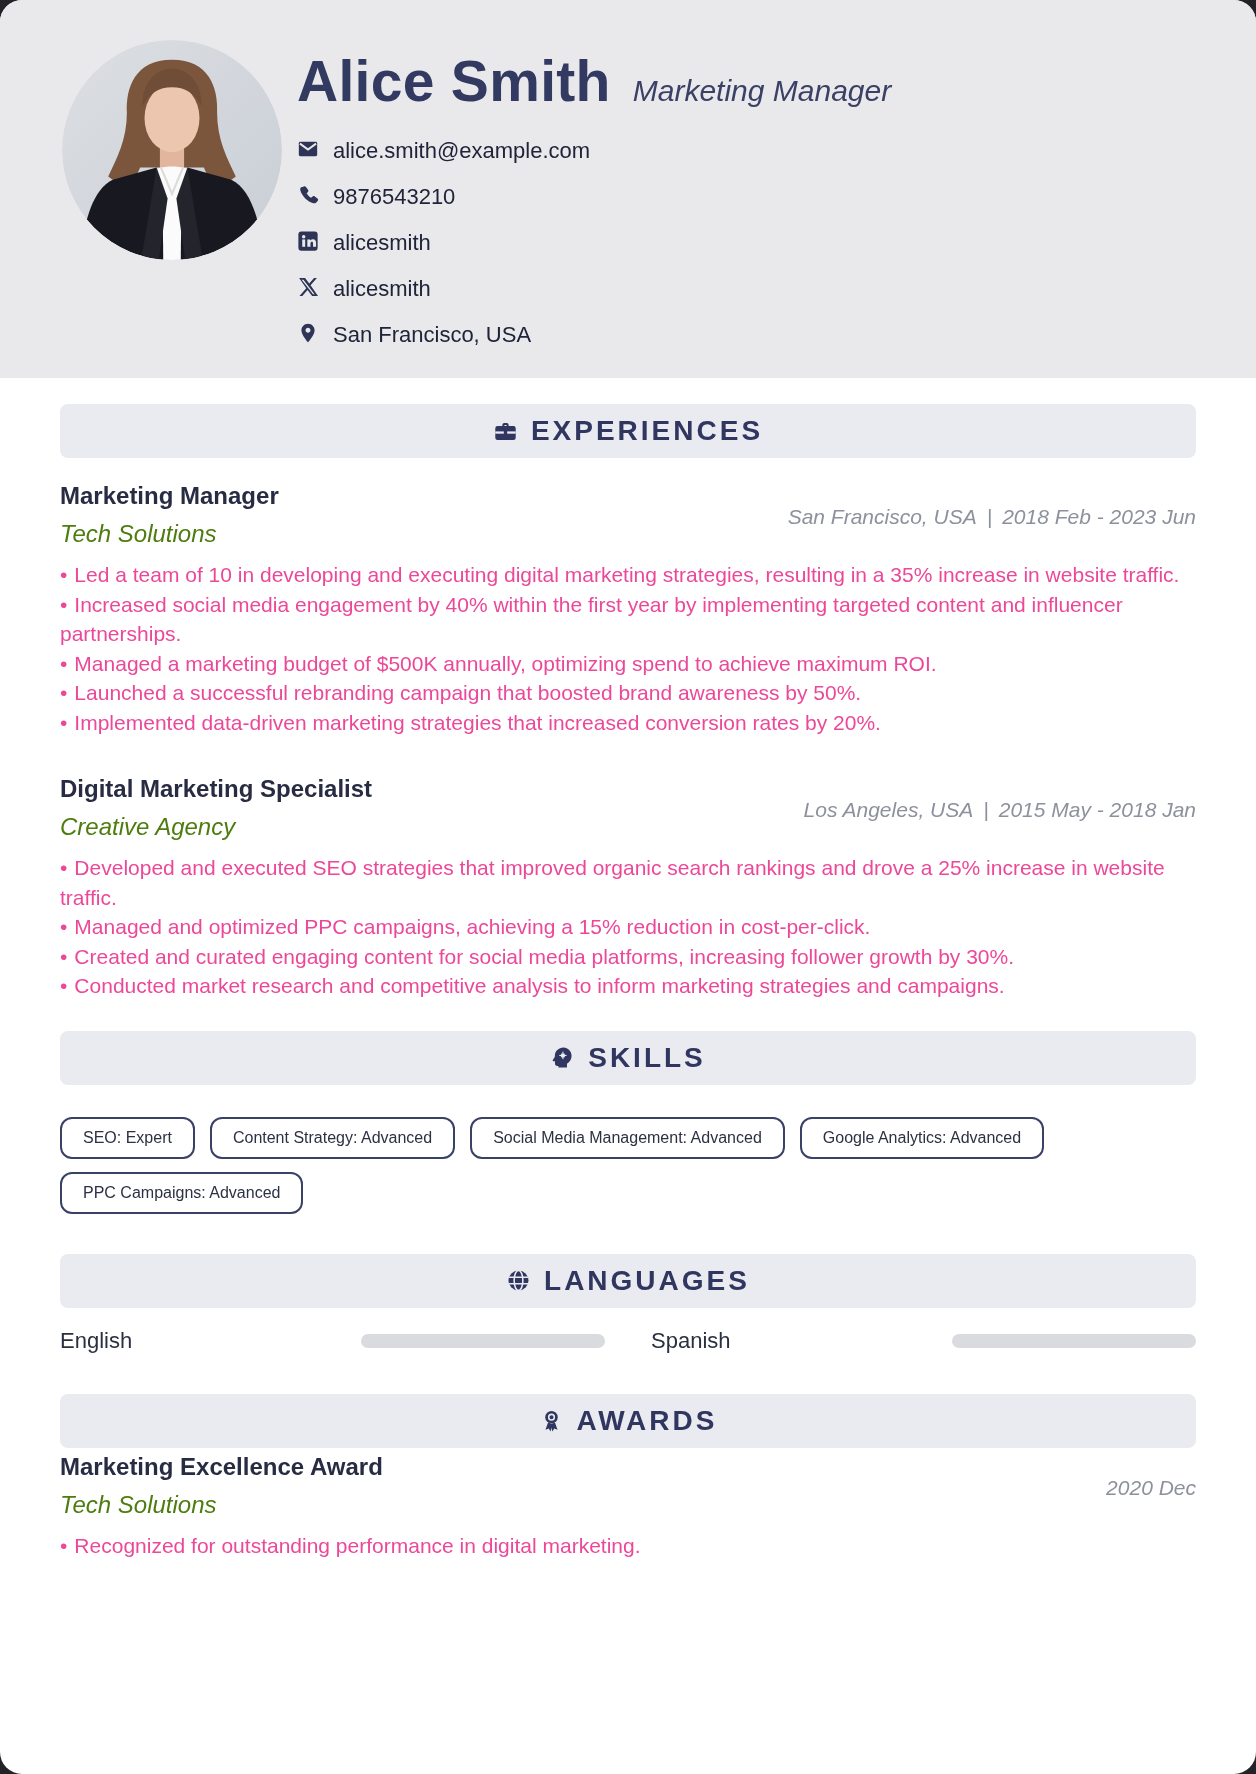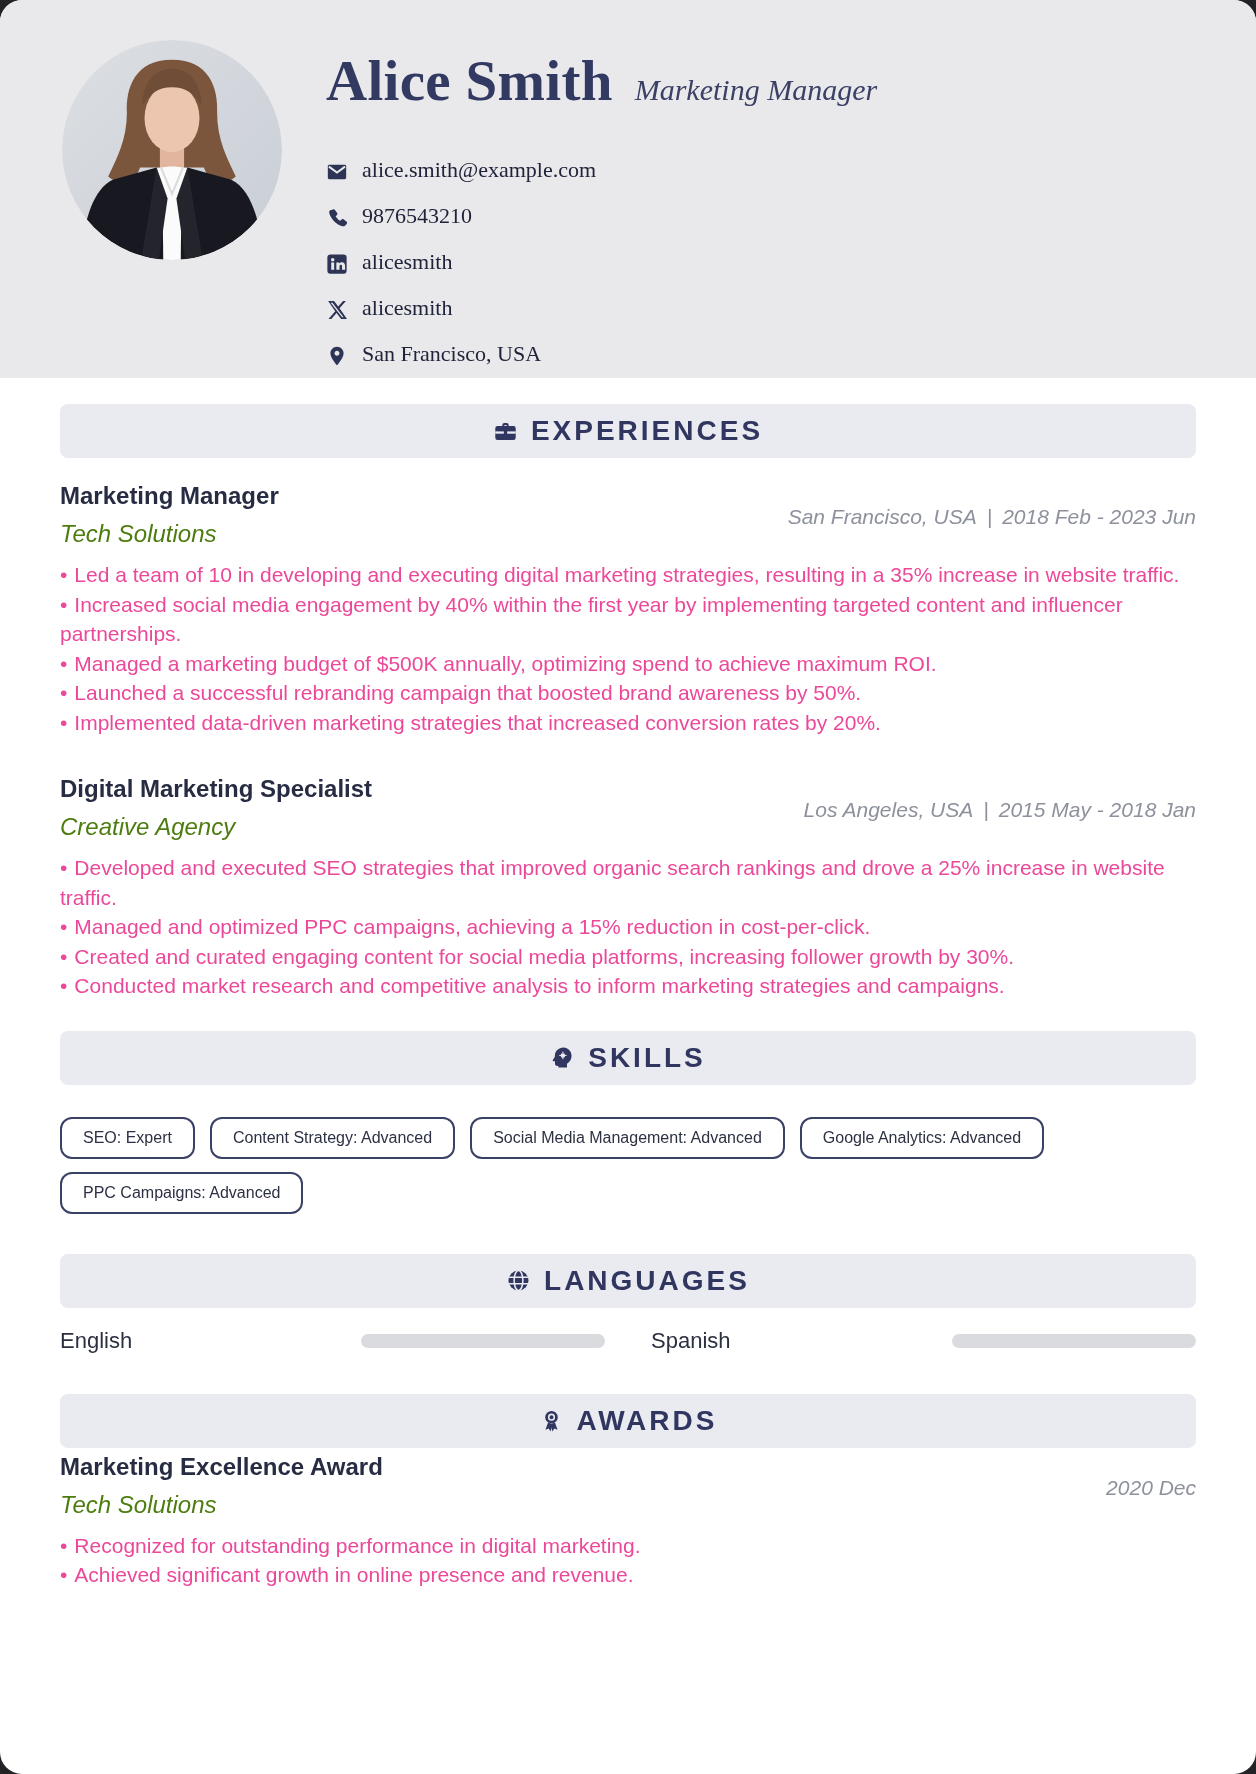--- a/index.html
+++ b/index.html
@@ -15,26 +15,26 @@
     border-radius:22px;
     overflow:hidden;
   }
   
   .header{height:378px;background:#e9e9eb;position:relative;}
   .photo{
     position:absolute;left:62px;top:40px;width:220px;height:220px;
     border-radius:50%;overflow:hidden;
   }
   .photo svg{display:block;width:100%;height:100%;}
-  .hblock{position:absolute;left:326px;top:48px;right:60px;font-family:Liberation Serif, serif;}
+  .hblock{position:absolute;left:297px;top:48px;right:60px;}
   .nameline{display:flex;align-items:baseline;gap:22px;}
   .name{font-size:57px;font-weight:700;color:#333a62;margin:0;letter-spacing:.3px;}
   .jobtitle{font-size:30px;font-style:italic;color:#3b4166;font-weight:500;}
   .contacts{margin-top:24px;}
-  .crow{display:flex;align-items:flex-end;gap:14px;height:46px;}
+  .crow{display:flex;align-items:flex-start;gap:14px;height:46px;}
   .ico{width:22px;height:22px;flex:0 0 auto;color:#2e3456;}
   .ico svg{display:block;width:100%;height:100%;}
   .cval{font-size:22px;color:#20243a;}
   
   .main{padding:0 60px;}
   .sec{
     height:54px;background:#e9ebf0;border-radius:8px;
     display:flex;align-items:center;justify-content:center;gap:13px;
   }
   .sec .sico{width:25px;height:25px;color:#30365f;}
@@ -271,18 +271,17 @@
     </div>
 
     <div class="entry award">
       <h3 class="role">Marketing Excellence Award</h3>
       <div class="meta">
         <span>2020 Dec</span>
       </div>
       <div class="company">Tech Solutions</div>
       <div class="bullets">
         <div class="bullet"><span class="blt">•</span><span>Recognized for outstanding performance in digital marketing.</span></div>
-        <div class="bullet"><span class="blt">•</span><span>Achieved significant growth in online presence and revenue.</span></div>
       </div>
     </div>
 
   </div>
 </div>
 
 </body></html>

